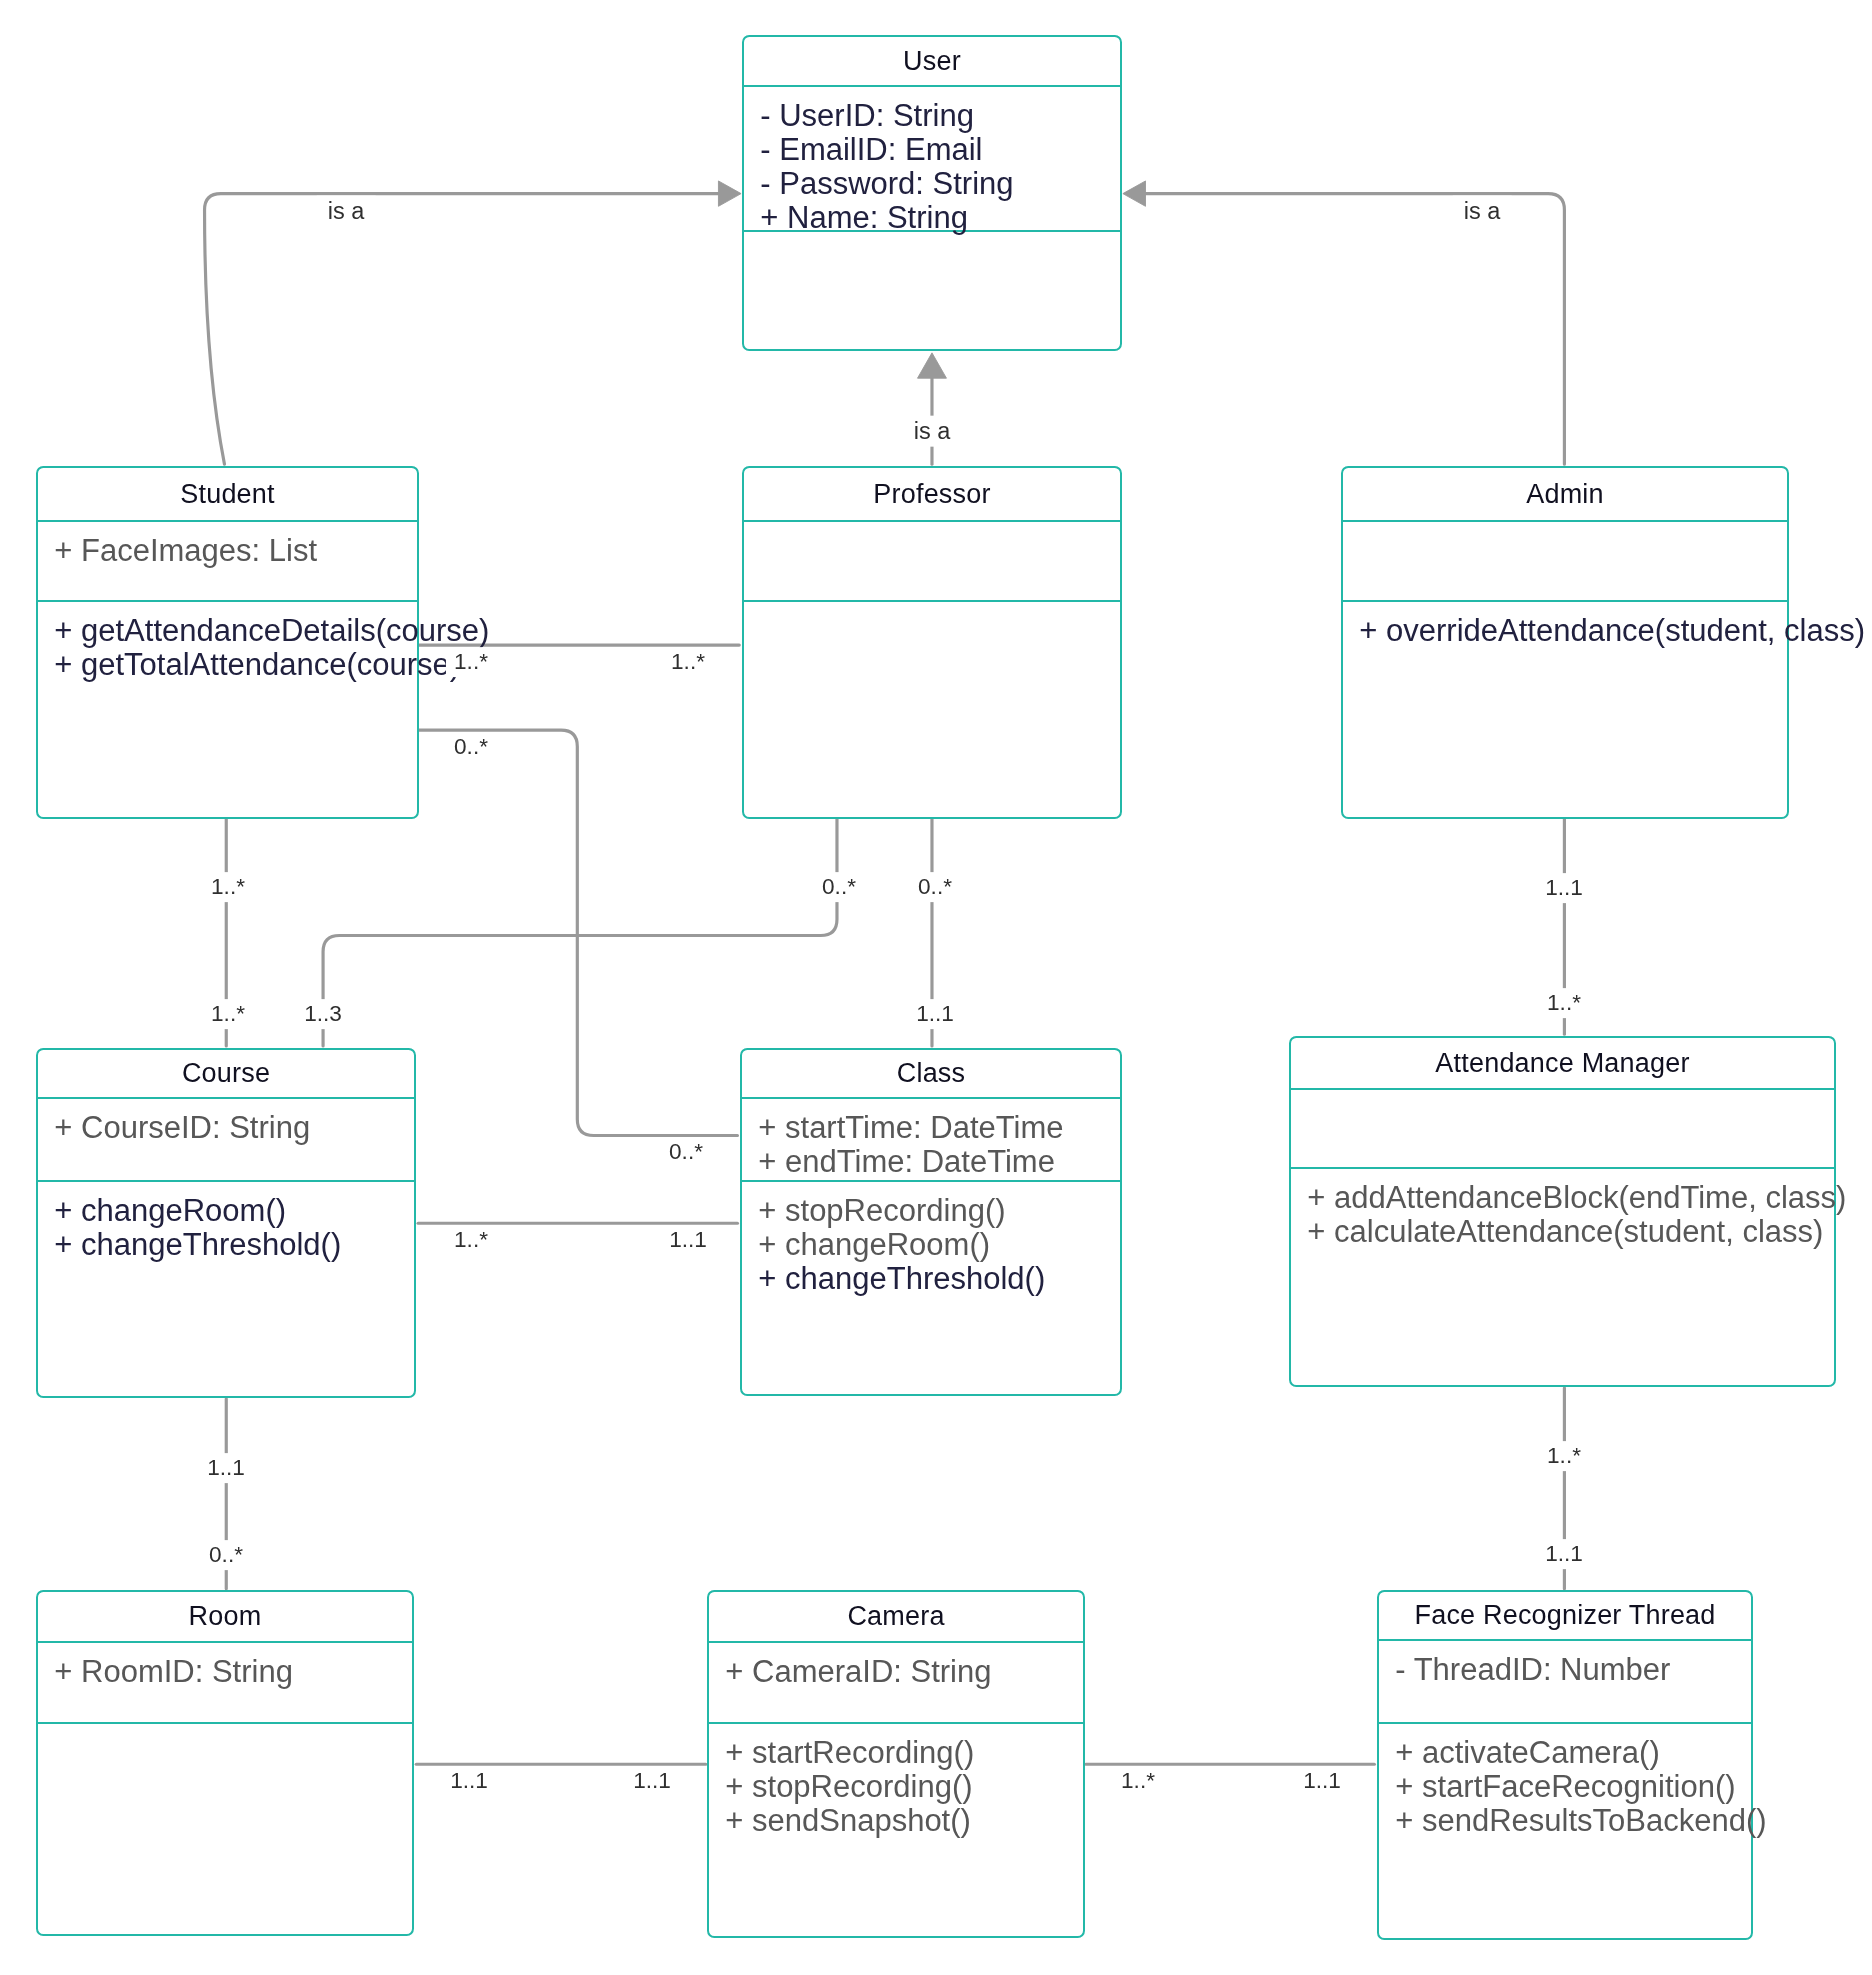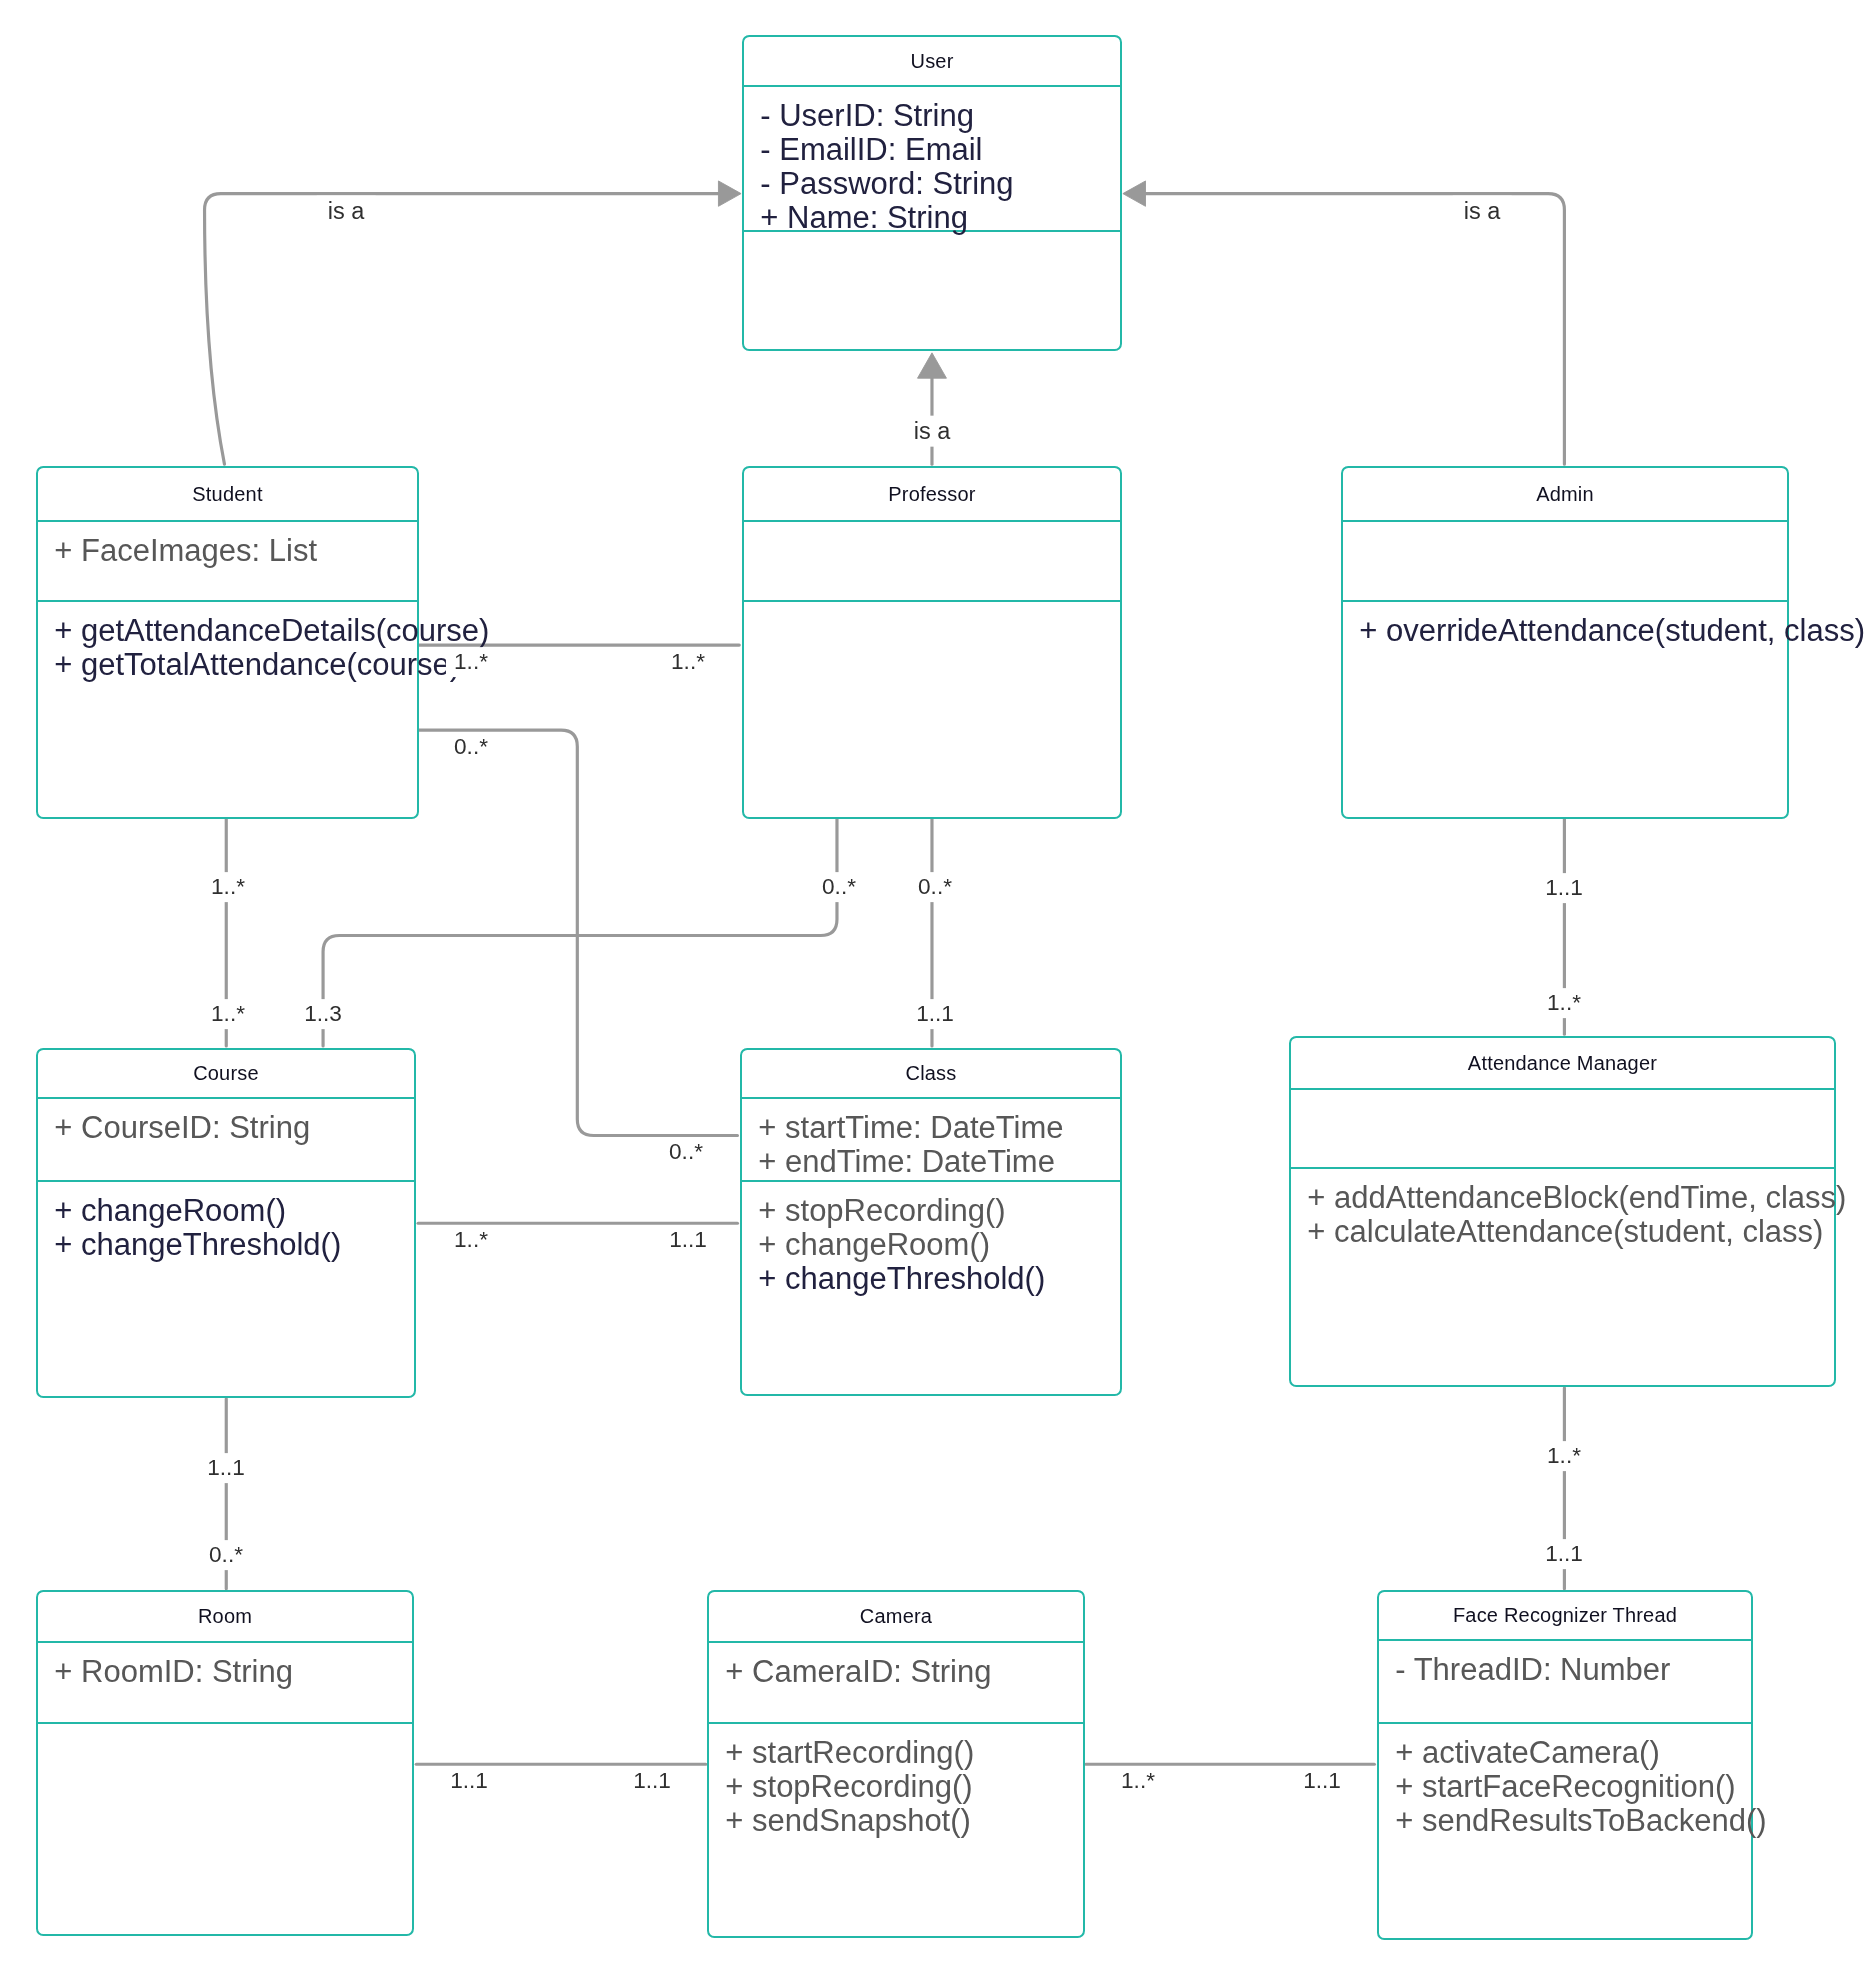--- a/index.html
+++ b/index.html
@@ -35,21 +35,21 @@
     background: #fff;
     border: 2.7px solid var(--accent);
     border-radius: 7.2px;
     display: flex;
     flex-direction: column;
   }
   .uml-title {
     display: flex;
     align-items: center;
     justify-content: center;
-    font-size: 20px;
+    font-size: 27px;
     color: var(--title);
     letter-spacing: 0.2px;
     flex: 0 0 auto;
   }
   .uml-attrs {
     border-top: 2.7px solid var(--accent);
     border-bottom: 2.7px solid var(--accent);
     padding: 11.8px 16.3px 0 16.3px;
     flex: 0 0 auto;
   }

